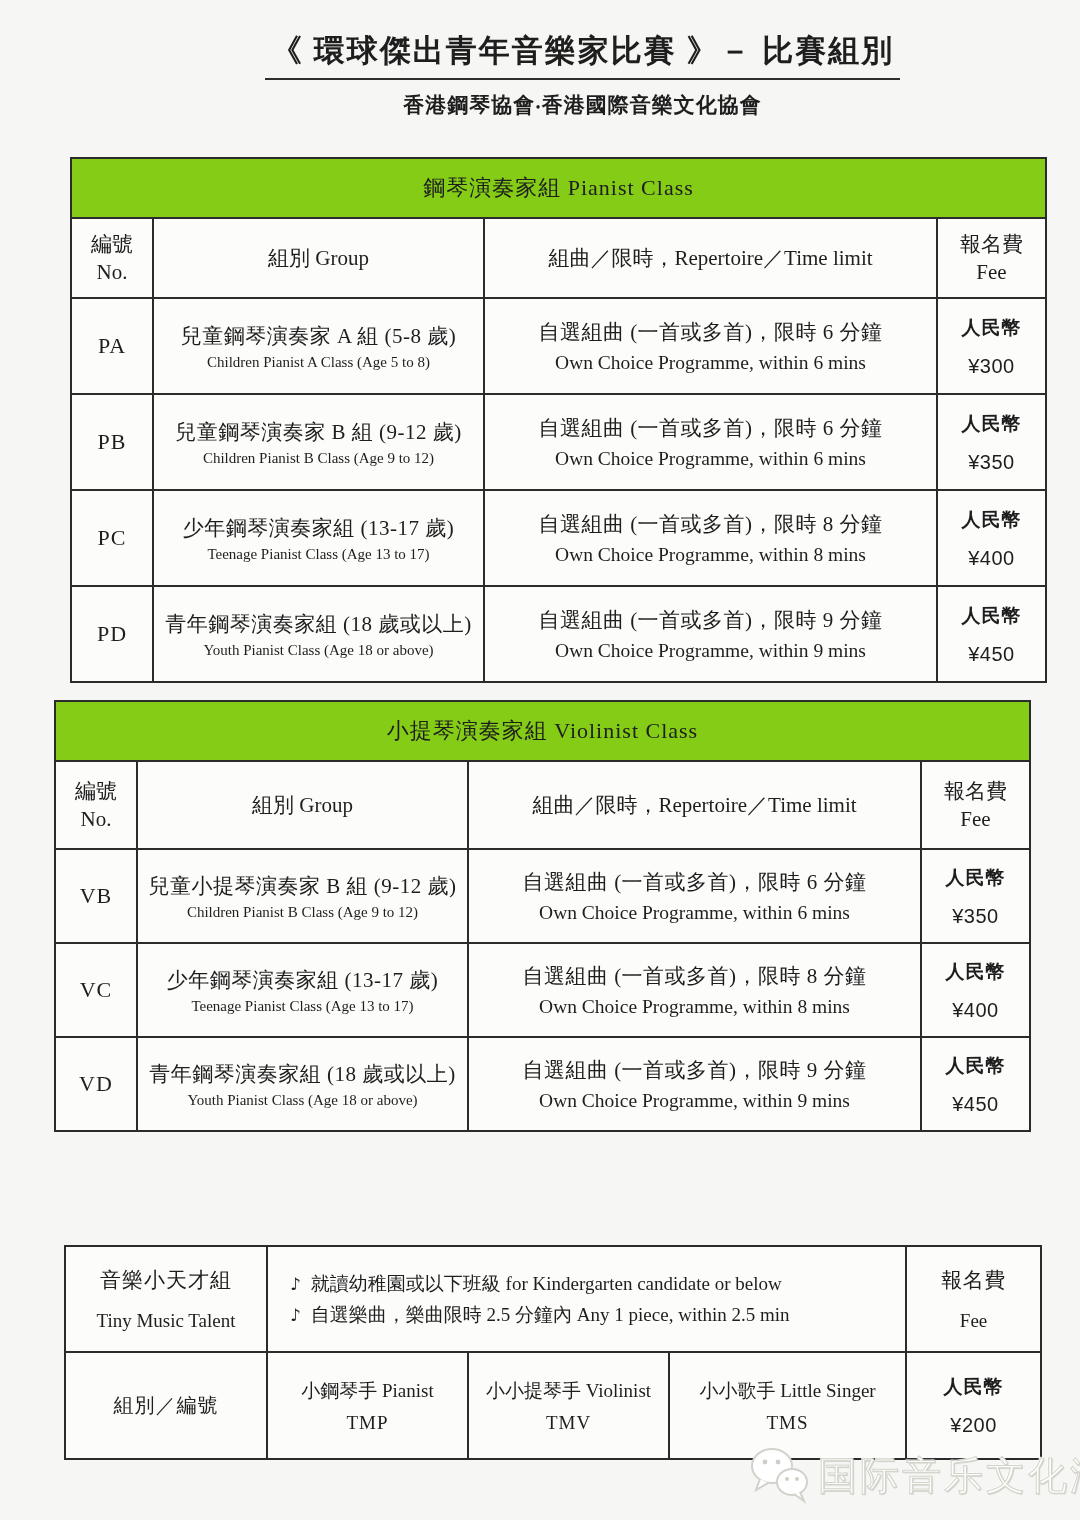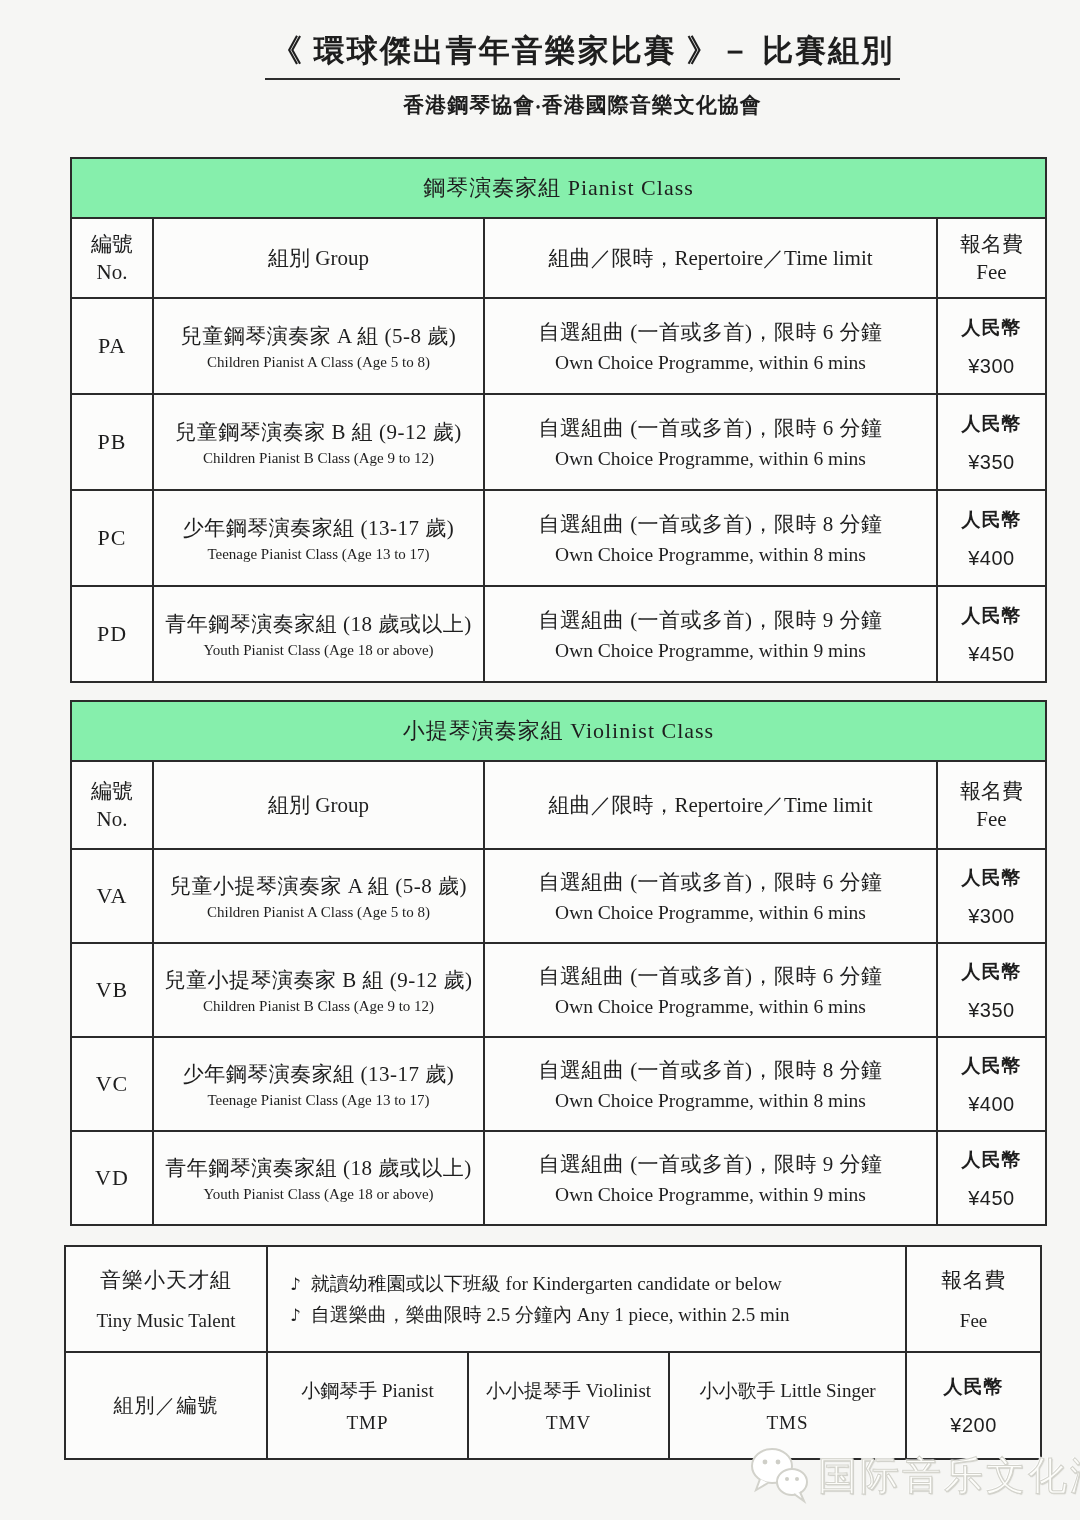--- a/index.html
+++ b/index.html
@@ -13,23 +13,23 @@
   .doc-head{position:absolute;left:70px;top:30px;width:975px;text-align:center;transform:translateX(25px);}
   .doc-title{
     display:inline-block;font-size:31px;font-weight:700;letter-spacing:2px;
     border-bottom:2.5px solid #2e2e2e;padding:0 6px 6px 6px;white-space:nowrap;
   }
   .doc-subtitle{margin-top:10px;font-size:21px;font-weight:700;letter-spacing:1px;}
   
   table{border-collapse:collapse;table-layout:fixed;position:absolute;}
   th,td{border:2px solid #2b2b2b;background:#fcfcfb;padding:0;text-align:center;vertical-align:middle;font-weight:normal;}
   .t1{left:70px;top:157px;width:975px;}
-  .t2{left:70px;top:700px;width:975px;}
+  .t2{left:54px;top:700px;width:975px;}
   .t3{left:64px;top:1245px;width:976px;padding-left:16px;}
-  .band th{height:58px;font-size:22px;background:#86efac;letter-spacing:1px;}
+  .band th{height:58px;font-size:22px;background:#84cc16;letter-spacing:1px;}
   .colhead th{font-size:21px;line-height:1.35;}
   .t1 .colhead th{height:78px;}
   .t2 .colhead th{height:86px;}
   .t1 tbody tr{height:96px;}
   .t2 tbody tr{height:94px;}
   .code{font-size:22px;letter-spacing:1px;}
   .zh{font-size:21px;letter-spacing:.5px;}
   .en-small{font-size:15px;margin-top:4px;}
   .en-rep{font-size:19.5px;margin-top:6px;}
   .fee-cur{font-family:"Liberation Sans","DejaVu Sans",sans-serif;font-weight:700;font-size:19px;letter-spacing:1px;}
@@ -175,35 +175,20 @@
         <th>組別 Group</th>
         <th>組曲／限時，Repertoire／Time limit</th>
         <th>
           <div>報名費</div>
           <div>Fee</div>
         </th>
       </tr>
     </thead>
     <tbody>
       <tr>
-        <td class="code">VA</td>
-        <td>
-          <div class="zh">兒童小提琴演奏家 A 組 (5-8 歲)</div>
-          <div class="en-small">Children Pianist A Class (Age 5 to 8)</div>
-        </td>
-        <td>
-          <div class="zh">自選組曲 (一首或多首)，限時 6 分鐘</div>
-          <div class="en-rep">Own Choice Programme, within 6 mins</div>
-        </td>
-        <td>
-          <div class="fee-cur">人民幣</div>
-          <div class="fee-amt">¥300</div>
-        </td>
-      </tr>
-      <tr>
         <td class="code">VB</td>
         <td>
           <div class="zh">兒童小提琴演奏家 B 組 (9-12 歲)</div>
           <div class="en-small">Children Pianist B Class (Age 9 to 12)</div>
         </td>
         <td>
           <div class="zh">自選組曲 (一首或多首)，限時 6 分鐘</div>
           <div class="en-rep">Own Choice Programme, within 6 mins</div>
         </td>
         <td>

